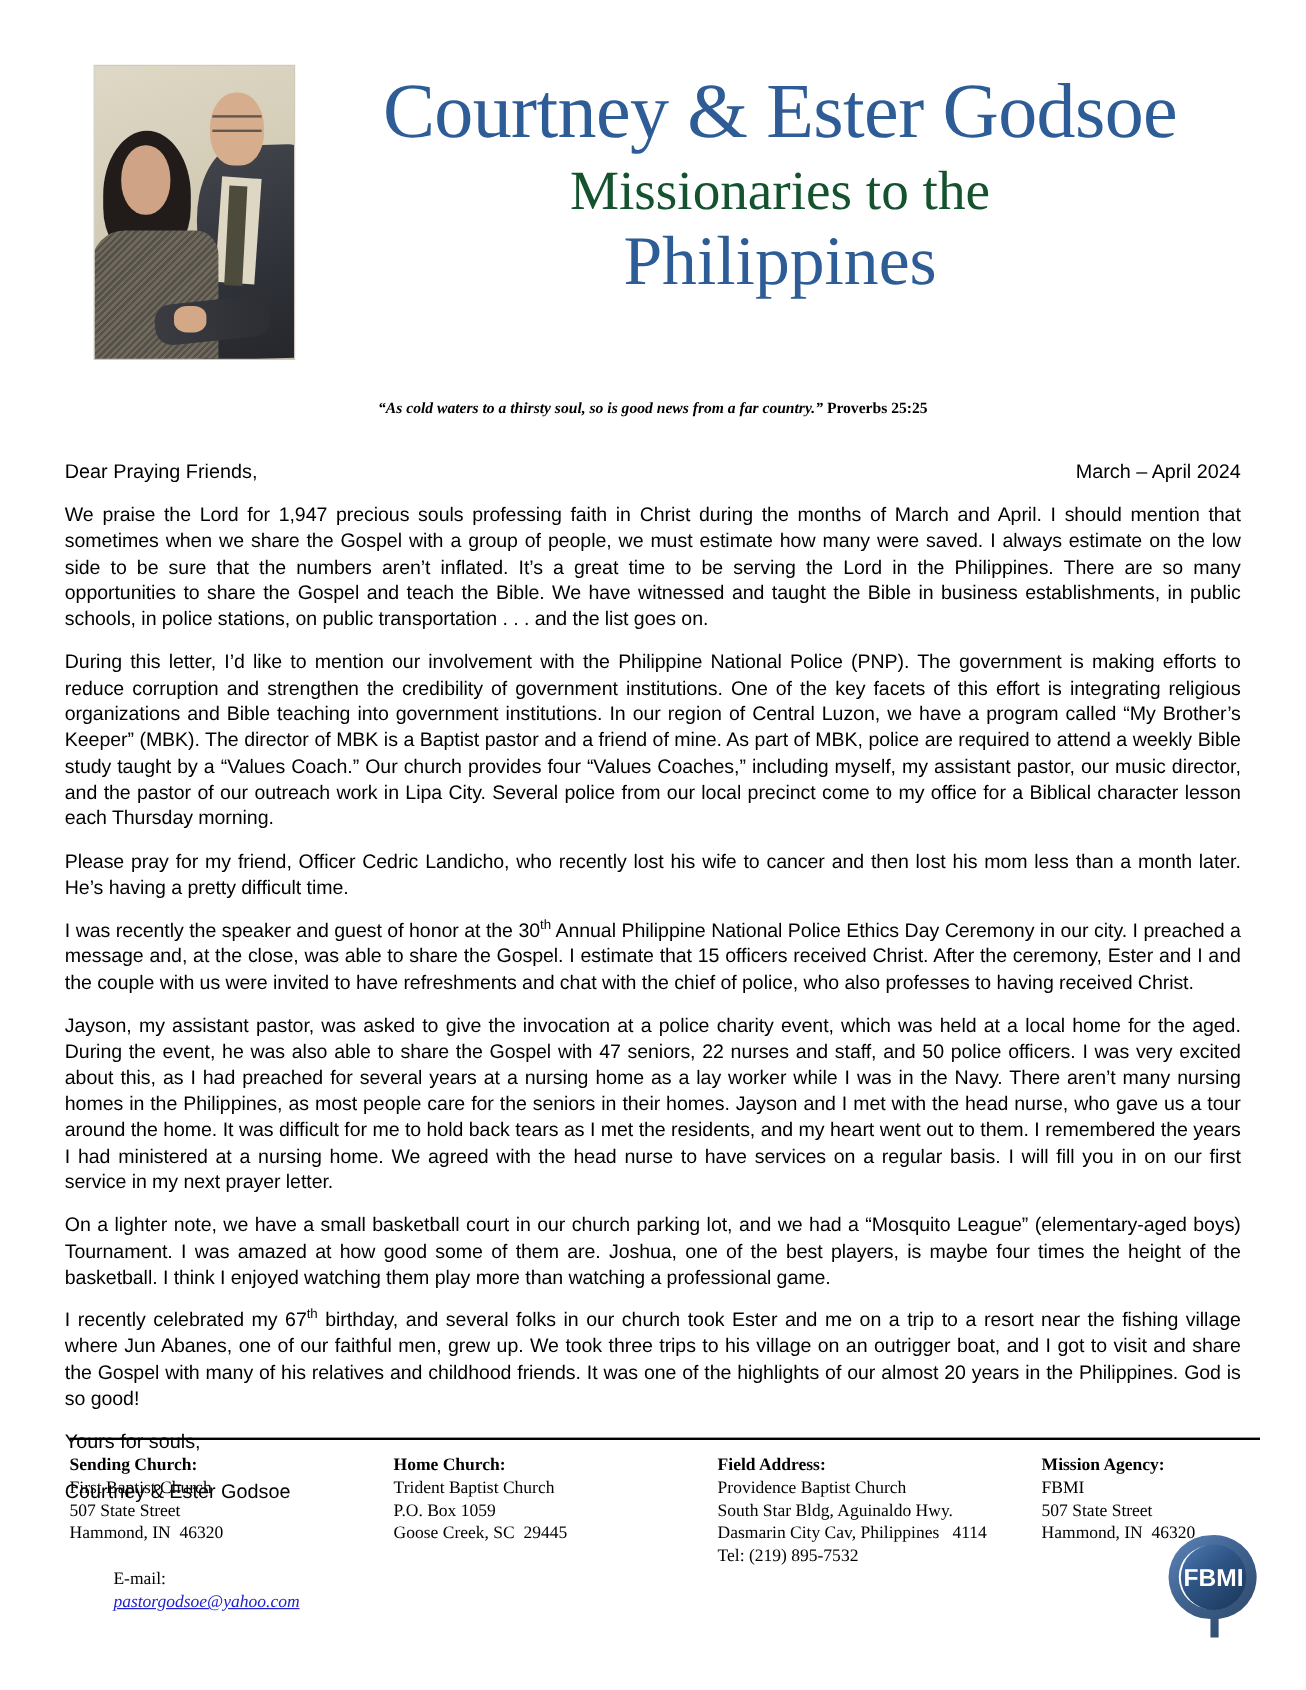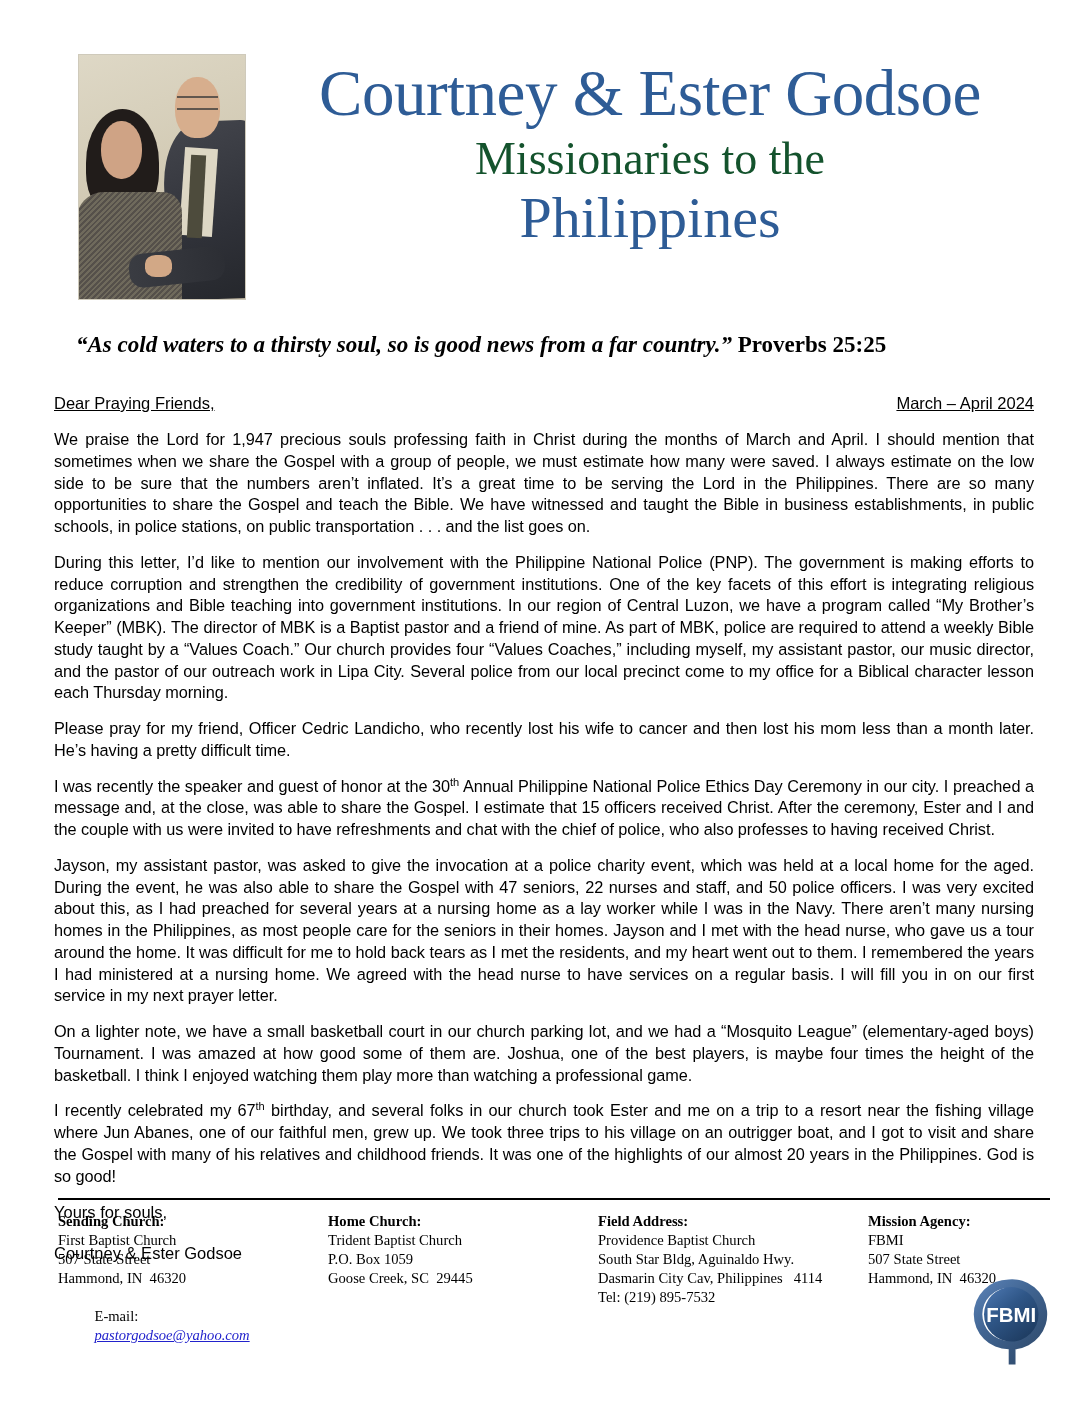--- a/index.html
+++ b/index.html
@@ -147,42 +147,42 @@
   .title-line-3 {
     font-family: "Liberation Serif", serif;
     color: #2e5c96;
     font-size: 58px;
     line-height: 1.12;
     margin-top: -2px;
   }
 
   
   .verse {
-    font-family: "Liberation Serif", serif;
-    font-size: 23px;
+    text-align: center;
+    font-family: "Liberation Serif", serif;
+    font-size: 13px;
     font-weight: bold;
     margin: 60px 0 4px 0;
     padding: 0 60px;
   }
   .verse .quote-text { font-style: italic; }
   .verse .ref { font-style: normal; }
 
   
   .letter {
     padding: 0 38px 0 38px;
     margin-top: 36px;
   }
 
   .salutation-row {
     display: flex;
     justify-content: space-between;
     align-items: baseline;
     font-size: 16.5px;
     margin-bottom: 16px;
-    text-decoration: underline;
   }
 
   .body-p {
     font-size: 16.3px;
     line-height: 1.335;
     text-align: justify;
     margin: 0 0 14px 0;
     letter-spacing: -0.05px;
   }
 

